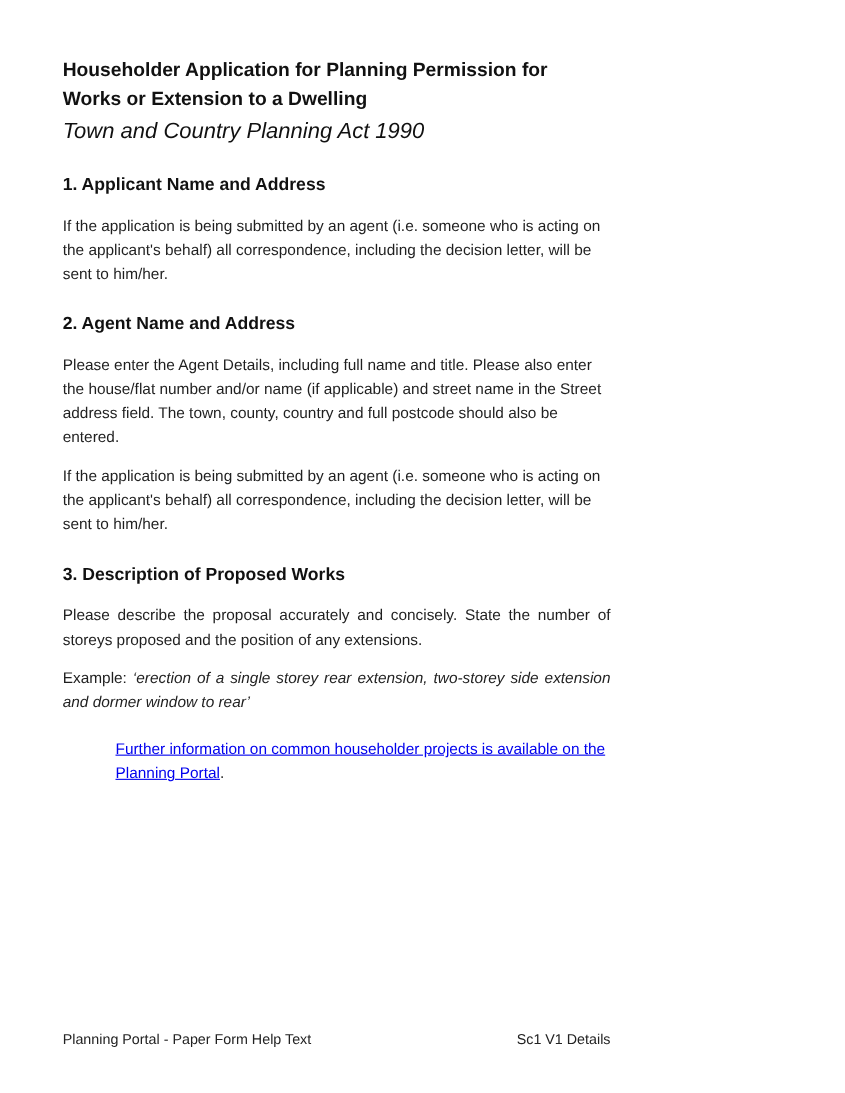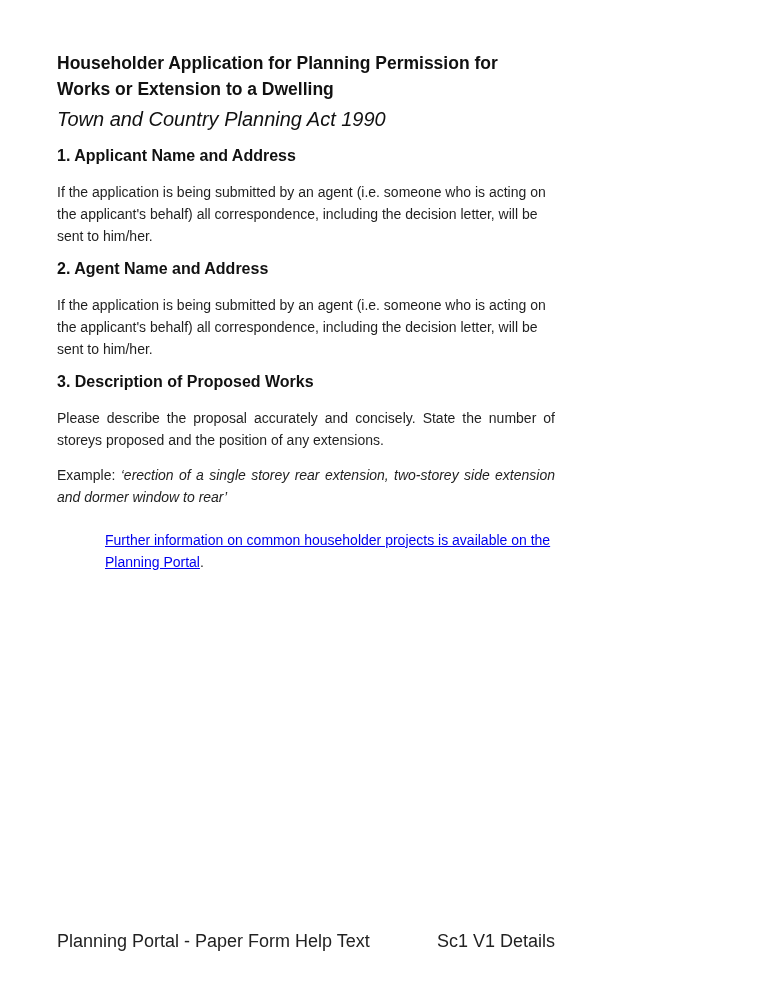--- a/index.html
+++ b/index.html
@@ -34,21 +34,21 @@
     font-style: italic;
     font-weight: 400;
     line-height: 1.45;
     margin-top: 2px;
     color: #111111;
   }
   h2 {
     font-size: 16px;
     font-weight: 700;
     color: #111111;
-    margin-top: 13px;
+    margin-top: 26px;
     margin-bottom: 16px;
   }
   p.body-text {
     font-size: 14px;
     line-height: 1.58;
     margin-bottom: 13px;
     color: #1f1f1f;
   }
   p.justify { text-align: justify; }
   p.body-text em { font-style: italic; }
@@ -58,36 +58,37 @@
     cursor: pointer;
   }
   .link-paragraph { margin-top: 20px; margin-left: 48px; }
   .footer {
     position: absolute;
     left: 57px;
     right: 57px;
     bottom: 42px;
     display: flex;
     justify-content: space-between;
-    font-size: 18px;
+    font-size: 13px;
     color: #222222;
   }
 </style>
 </head>
 <body>
 
 <div class="page">
 
   <h1>Householder Application for Planning Permission for Works or Extension to a Dwelling</h1>
   <p class="subtitle">Town and Country Planning Act 1990</p>
 
   <h2>1. Applicant Name and Address</h2>
   <p class="body-text">If the application is being submitted by an agent (i.e. someone who is acting on the applicant's behalf) all correspondence, including the decision letter, will be sent to him/her.</p>
 
   <h2>2. Agent Name and Address</h2>
+  <p class="body-text">Please enter the Agent Details, including full name and title. Please also enter the house/flat number and/or name (if applicable) and street name in the Street address field. The town, county, country and full postcode should also be entered.</p>
   <p class="body-text">If the application is being submitted by an agent (i.e. someone who is acting on the applicant's behalf) all correspondence, including the decision letter, will be sent to him/her.</p>
 
   <h2>3. Description of Proposed Works</h2>
   <p class="body-text justify">Please describe the proposal accurately and concisely. State the number of storeys proposed and the position of any extensions.</p>
   <p class="body-text justify"><span>Example: </span><em>‘erection of a single storey rear extension, two-storey side extension and dormer window to rear’</em></p>
   <p class="body-text link-paragraph"><a href="#" class="doc-link">Further information on common householder projects is available on the Planning Portal</a><span>.</span></p>
 
   <div class="footer">
     <span>Planning Portal - Paper Form Help Text</span>
     <span>Sc1 V1 Details</span>

